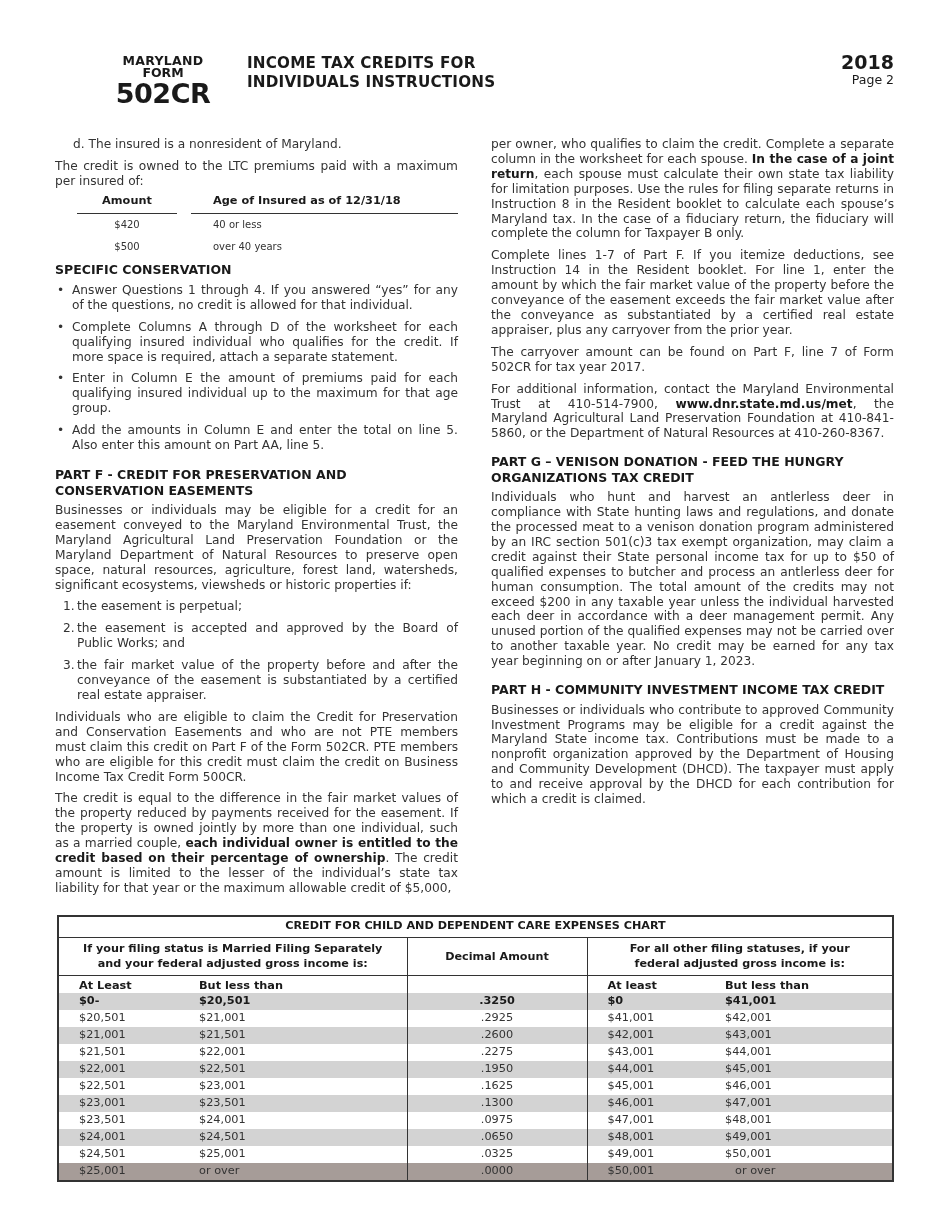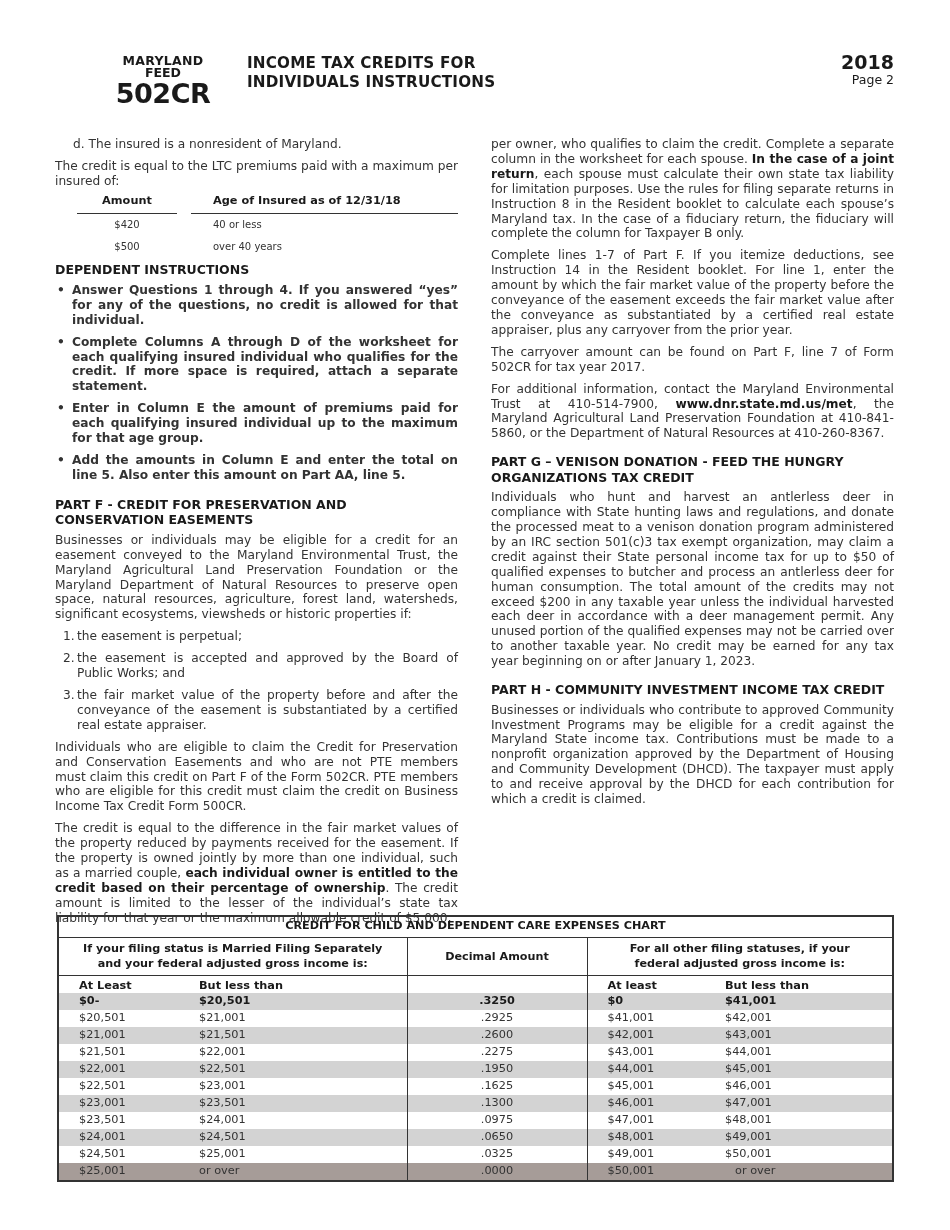--- a/index.html
+++ b/index.html
@@ -28,21 +28,21 @@
   .ltc-table { margin: 2px 0 5px 22px; width: 381px; border-collapse: collapse; }
   .ltc-table th { font-weight: bold; color: #1a1a1a; font-size: 11.3px; padding: 2px 0 4px; text-align: left; }
   .ltc-table th.amt { text-align: center; width: 100px; border-bottom: 1px solid #333; }
   .ltc-table th.gap { width: 14px; border-bottom: none; }
   .ltc-table th.age { border-bottom: 1px solid #333; padding-left: 22px; }
   .ltc-table td { font-size: 10px; padding: 4px 0 3px; }
   .ltc-table td.amt { text-align: center; }
   .ltc-table td.age { padding-left: 22px; }
 
   ul.bullets { list-style: none; margin-bottom: 8px; }
-  ul.bullets li { position: relative; padding-left: 17px; text-align: justify; margin-bottom: 7px; font-weight: bold; }
+  ul.bullets li { position: relative; padding-left: 17px; text-align: justify; margin-bottom: 7px; }
   ul.bullets li::before { content: "\2022"; position: absolute; left: 2px; top: 0; }
 
   ol.nums { list-style: none; margin-bottom: 6px; }
   ol.nums li { position: relative; padding-left: 22px; text-align: justify; margin-bottom: 7px; margin-left: 0; }
   ol.nums li span.n { position: absolute; left: 8px; }
 
   .spacer-sm { height: 6px; }
 
   
   .chart { position: absolute; left: 57px; top: 915px; width: 837px; border: 2px solid #333; }
@@ -60,35 +60,35 @@
   .c-dec { text-align: center; width: 180px; }
   .c-al2 { padding-left: 20px; width: 138px; }
   .c-bl2 { }
   .c-bl2.over { padding-left: 10px; }
 </style>
 </head>
 <body>
 
 <div class="form-id">
   <div class="state">MARYLAND</div>
-  <div class="form">FEED</div>
+  <div class="form">FORM</div>
   <div class="num">502CR</div>
 </div>
 <div class="doc-title">
   <div>INCOME TAX CREDITS FOR</div>
   <div>INDIVIDUALS INSTRUCTIONS</div>
 </div>
 <div class="year-block">
   <div class="year">2018</div>
   <div class="page">Page 2</div>
 </div>
 
 <div class="col col-left">
   <p class="item-d">d.  The insured is a nonresident of Maryland.</p>
-  <p style="margin-bottom:3px;">The credit is equal to the LTC premiums paid with a maximum per insured of:</p>
+  <p style="margin-bottom:3px;">The credit is owned to the LTC premiums paid with a maximum per insured of:</p>
   <table class="ltc-table">
     <thead>
       <tr>
         <th class="amt">Amount</th>
         <th class="gap"></th>
         <th class="age">Age of Insured as of 12/31/18</th>
       </tr>
     </thead>
     <tbody>
       <tr>
@@ -97,21 +97,21 @@
         <td class="age">40 or less</td>
       </tr>
       <tr>
         <td class="amt">$500</td>
         <td></td>
         <td class="age">over 40 years</td>
       </tr>
     </tbody>
   </table>
 
-  <div class="heading">DEPENDENT INSTRUCTIONS</div>
+  <div class="heading">SPECIFIC CONSERVATION</div>
   <ul class="bullets">
     <li>Answer Questions 1 through 4. If you answered “yes” for any of the questions, no credit is allowed for that individual.</li>
     <li>Complete Columns A through D of the worksheet for each qualifying insured individual who qualifies for the credit. If more space is required, attach a separate statement.</li>
     <li>Enter in Column E the amount of premiums paid for each qualifying insured individual up to the maximum for that age group.</li>
     <li>Add the amounts in Column E and enter the total on line 5. Also enter this amount on Part AA, line 5.</li>
   </ul>
   <div class="spacer-sm"></div>
   <div class="heading">PART F - CREDIT FOR PRESERVATION AND CONSERVATION EASEMENTS</div>
   <p>Businesses or individuals may be eligible for a credit for an easement conveyed to the Maryland Environmental Trust, the Maryland Agricultural Land Preservation Foundation or the Maryland Department of Natural Resources to preserve open space, natural resources, agriculture, forest land, watersheds, significant ecosystems, viewsheds or historic properties if:</p>
   <ol class="nums">

